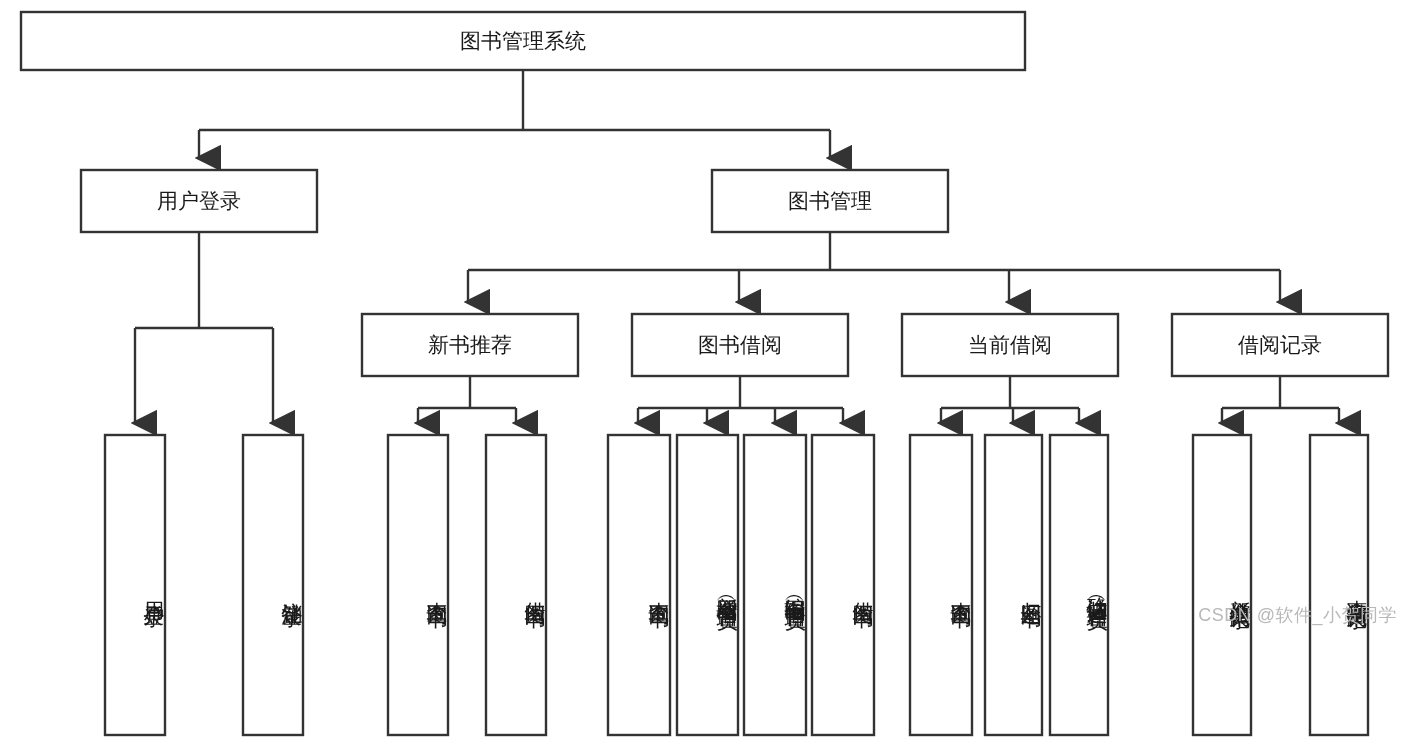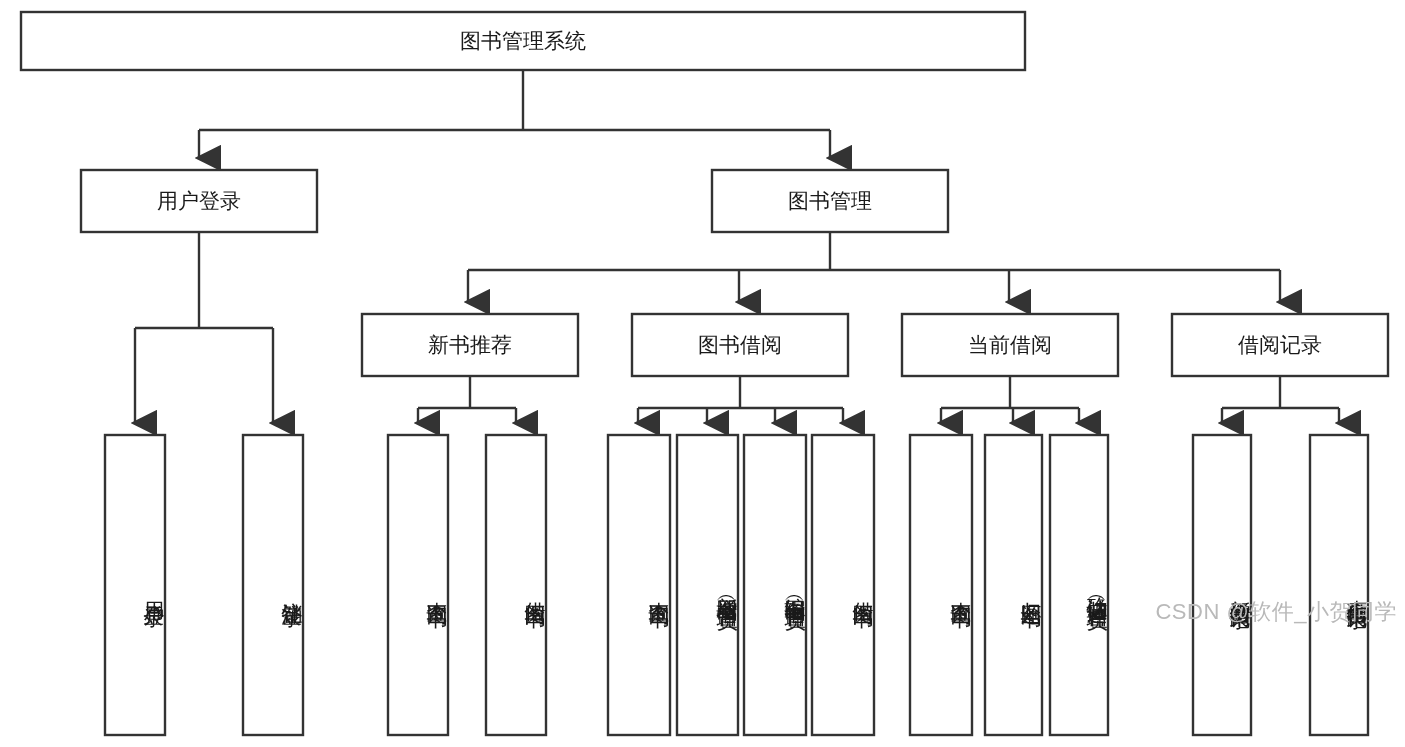--- a/index.html
+++ b/index.html
@@ -60,21 +60,21 @@
     display: flex;
     align-items: flex-start;
     justify-content: center;
     pointer-events: none;
   }
   .watermark {
     position: absolute;
     right: 8px;
     bottom: 4px;
     font-family: "Liberation Sans", "DejaVu Sans", sans-serif;
-    font-size: 22px;
+    font-size: 18px;
     color: #b9b9b9;
     letter-spacing: 0.5px;
     white-space: nowrap;
   }
 </style>
 </head>
 <body>
 
 <div id="diagram-root">
   <svg class="diagram" viewBox="0 0 1405 747">

